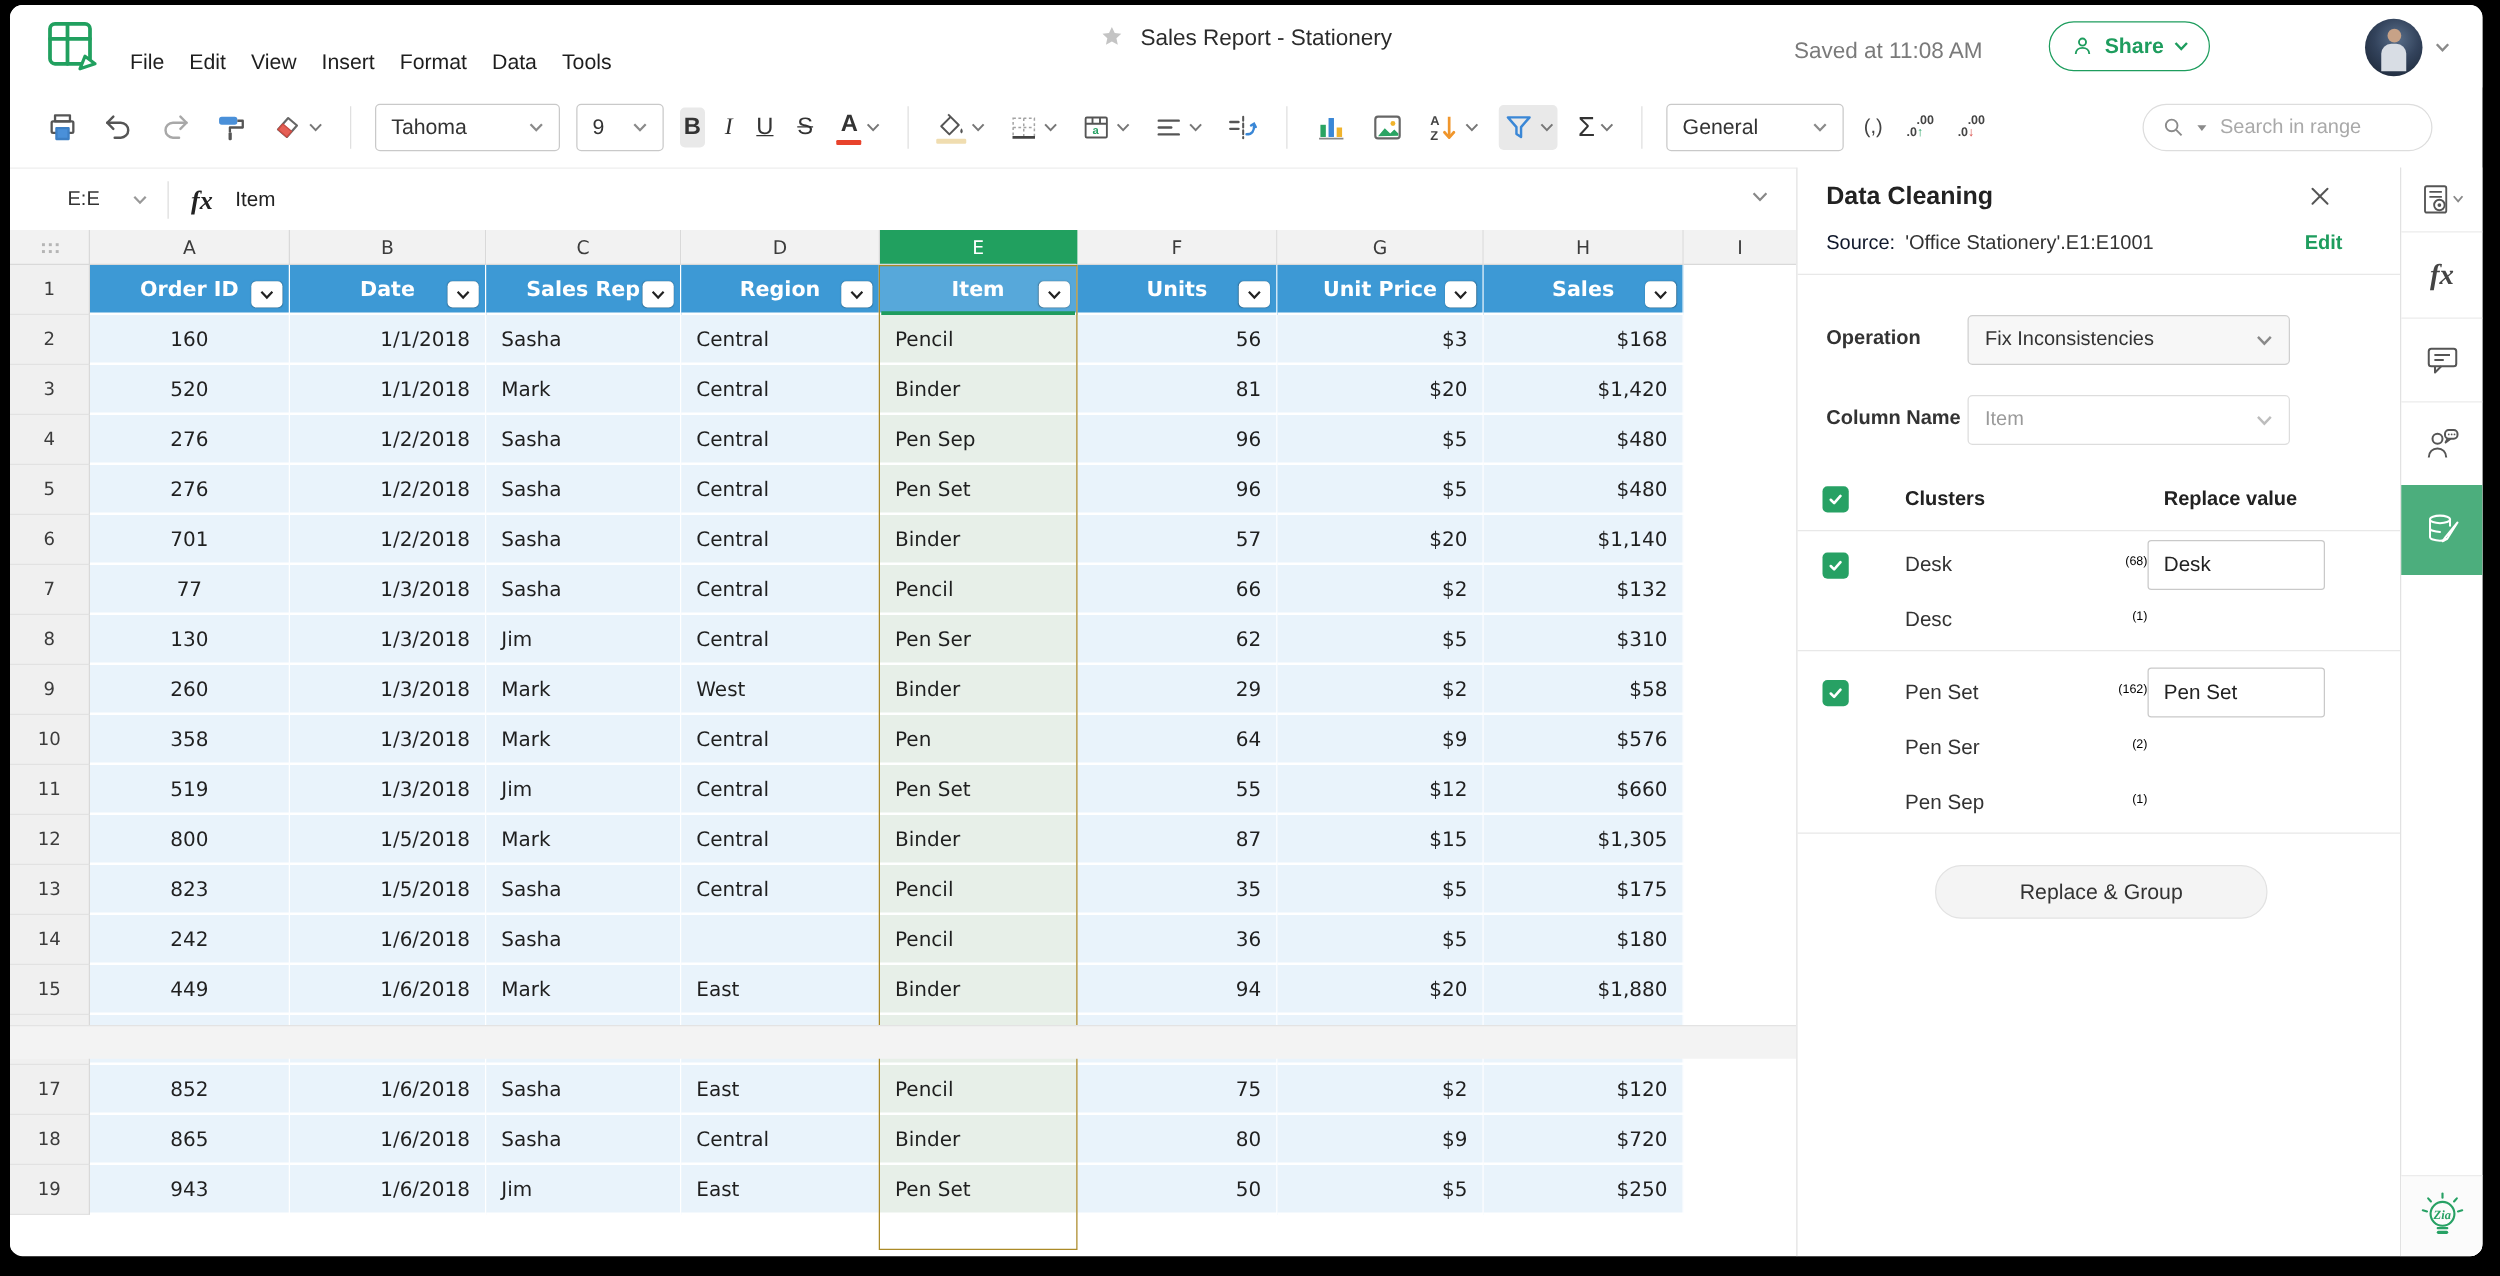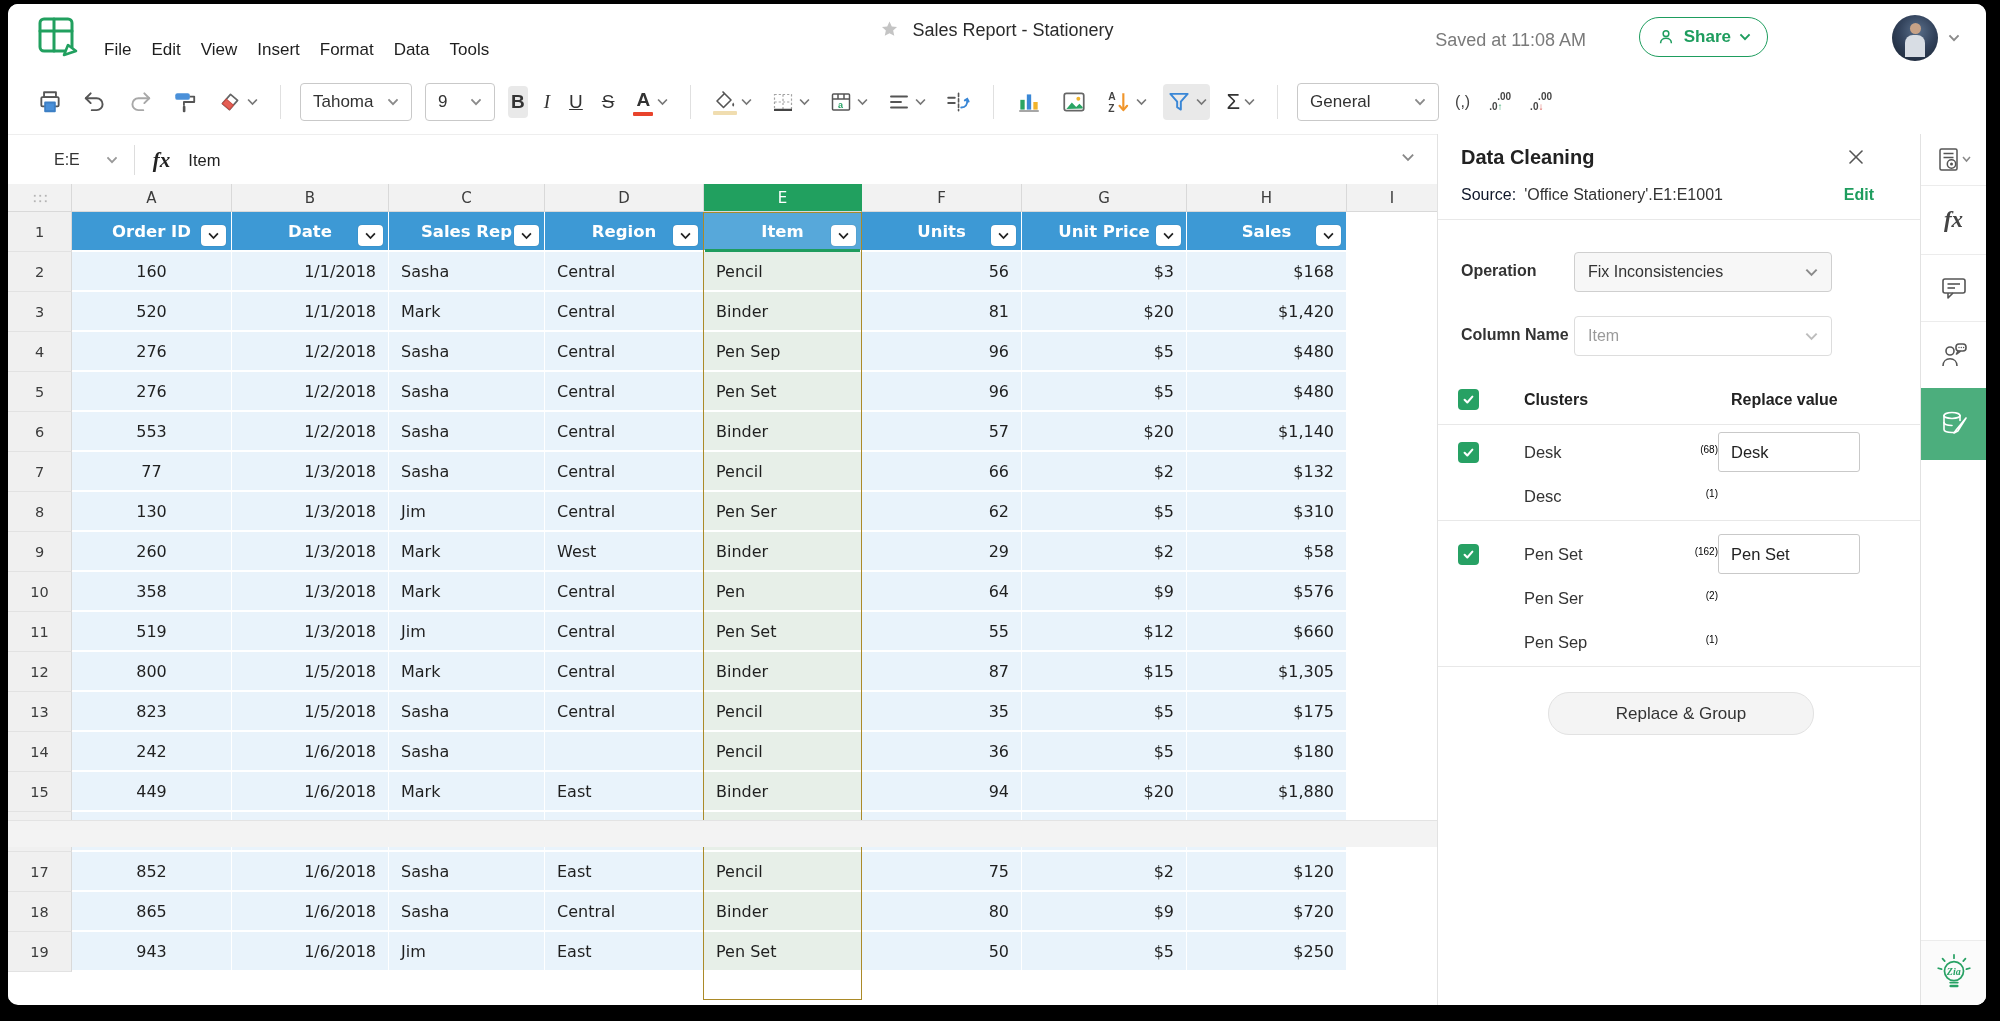--- a/index.html
+++ b/index.html
@@ -167,21 +167,21 @@
     <div class="tbtn">
       <svg width="26" height="26" viewBox="0 0 24 24" stroke-linejoin="round">
         <path d="M5 13.5 l7.5-8.5 6.5 5.5 -7.5 8.5 z" fill="#fff" stroke="#666" stroke-width="1.6"></path>
         <path d="M5 13.5 l3.6-4.1 6.5 5.5 -3.6 4.1 z" fill="#e55f55" stroke="#c94b42" stroke-width="1"></path>
       </svg>
       <svg width="11" height="8" viewBox="0 0 10 7" fill="none" stroke="#777" stroke-width="1.5">
           <path d="M1 1.2 L5 5.4 L9 1.2"></path>
         </svg>
     </div>
     <div class="tsep"></div>
-    <div class="tsel" style="width:112px;">
+    <div class="tsel" style="width:148px;">
       <span>Tahoma</span>
       <svg width="12" height="8" viewBox="0 0 10 7" fill="none" stroke="#8a8a8a" stroke-width="1.6">
           <path d="M1 1.2 L5 5.4 L9 1.2"></path>
         </svg>
     </div>
     <div class="tsel" style="width:70px;">
       <span>9</span>
       <svg width="12" height="8" viewBox="0 0 10 7" fill="none" stroke="#8a8a8a" stroke-width="1.6">
           <path d="M1 1.2 L5 5.4 L9 1.2"></path>
         </svg>
@@ -318,20 +318,30 @@
       <span class="decic">
           <span style="margin-left:8px;">.00</span>
           <span><span>.0</span><span style="color:#27a164;">↑</span></span>
         </span>
     </div>
     <div class="tbtn">
       <span class="decic">
           <span style="margin-left:8px;">.00</span>
           <span><span>.0</span><span style="color:#d9534f;">↓</span></span>
         </span>
+    </div>
+    <div class="searchbox">
+      <svg width="20" height="20" viewBox="0 0 24 24" fill="none" stroke="#8a8a8a" stroke-width="1.8">
+        <circle cx="10" cy="10" r="5.6"></circle>
+          <line x1="14.3" y1="14.3" x2="19.5" y2="19.5"></line>
+      </svg>
+      <svg width="9" height="7" viewBox="0 0 10 7" fill="#8a8a8a">
+          <path d="M1 1 L5 6 L9 1 Z"></path>
+        </svg>
+      <input type="text" placeholder="Search in range" style="">
     </div>
   </div>
 
   <div class="fbar">
     <div class="namebox">
       <span>E:E</span>
       <svg width="12" height="8" viewBox="0 0 10 7" fill="none" stroke="#999" stroke-width="1.6">
           <path d="M1 1.2 L5 5.4 L9 1.2"></path>
         </svg>
     </div>
@@ -459,21 +469,21 @@
         <div class="dcell a0">276</div>
         <div class="dcell a1">1/2/2018</div>
         <div class="dcell a2">Sasha</div>
         <div class="dcell a3">Central</div>
         <div class="dcell a4 ecol">Pen Set</div>
         <div class="dcell a5">96</div>
         <div class="dcell a6">$5</div>
         <div class="dcell a7">$480</div>
         <div class="icell"></div>
         <div class="gut">6</div>
-        <div class="dcell a0">553</div>
+        <div class="dcell a0">701</div>
         <div class="dcell a1">1/2/2018</div>
         <div class="dcell a2">Sasha</div>
         <div class="dcell a3">Central</div>
         <div class="dcell a4 ecol">Binder</div>
         <div class="dcell a5">57</div>
         <div class="dcell a6">$20</div>
         <div class="dcell a7">$1,140</div>
         <div class="icell"></div>
         <div class="gut">7</div>
         <div class="dcell a0">77</div>

